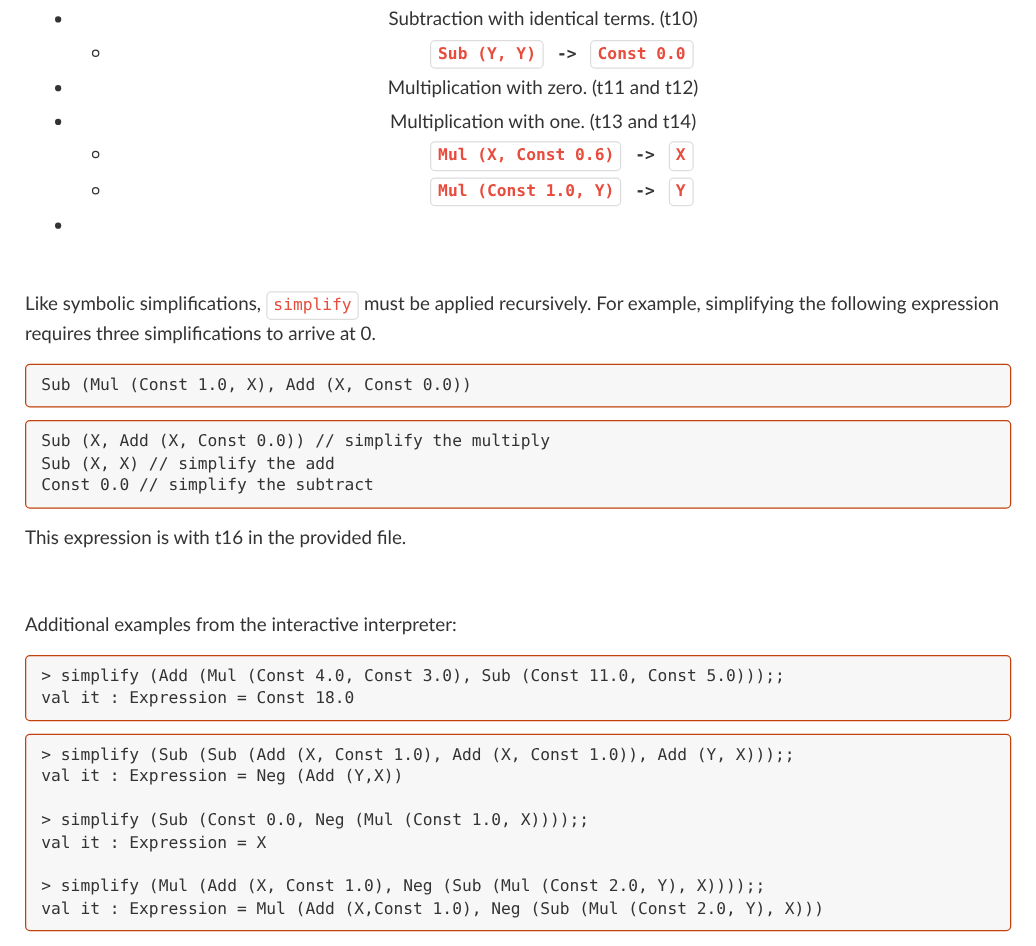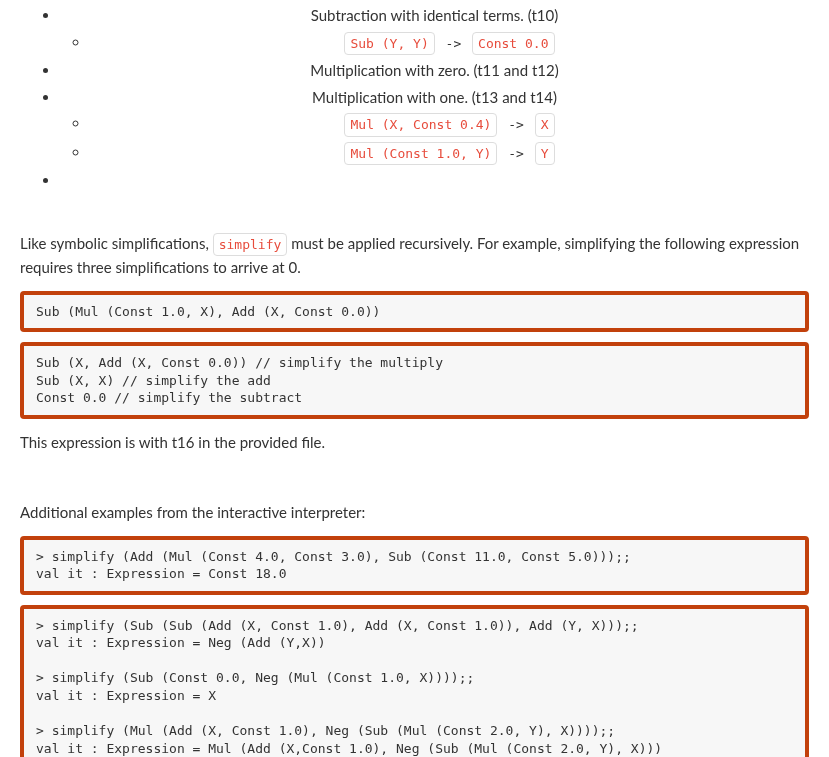--- a/index.html
+++ b/index.html
@@ -16,20 +16,21 @@
     }
     ul {
       list-style: disc;
       padding-left: 40px;
       margin: 4px 0;
     }
     ul ul {
       list-style: circle;
       padding-left: 30px;
       margin: 4px 0;
+      font-weight: bold;
     }
     li {
       margin: 4px 0;
       color: #333;
       text-align: center;
     }
     .inline-code {
       font-family: "Consolas", "Monaco", monospace;
       font-size: 13px;
       border: 1px solid #ddd;
@@ -46,21 +47,21 @@
       color: #333;
     }
     p {
       margin: 12px 0;
       color: #333;
     }
     .code-block {
       font-family: "Consolas", "Monaco", monospace;
       font-size: 13px;
       background: #f7f7f7;
-      border: 4px solid #c2410c;
+      border: 1px solid #c2410c;
       border-radius: 4px;
       padding: 8px 12px;
       margin: 10px 0;
       white-space: pre;
       line-height: 1.35;
       color: #333;
       overflow-x: auto;
     }
     .section-spacer {
       height: 24px;
@@ -68,21 +69,21 @@
   </style>
 </head>
 <body>
 
 <ul id="rules-list">
     <li><span>Subtraction with identical terms. (t10)</span><ul>
         <li><span class="inline-code">Sub (Y, Y)</span><span class="arrow"> -&gt; </span><span class="inline-code">Const 0.0</span></li>
       </ul></li>
     <li><span>Multiplication with zero. (t11 and t12)</span></li>
     <li><span>Multiplication with one. (t13 and t14)</span><ul>
-        <li><span class="inline-code">Mul (X, Const 0.4)</span><span class="arrow"> -&gt; </span><span class="inline-code">X</span></li>
+        <li><span class="inline-code">Mul (X, Const 0.6)</span><span class="arrow"> -&gt; </span><span class="inline-code">X</span></li>
         <li><span class="inline-code">Mul (Const 1.0, Y)</span><span class="arrow"> -&gt; </span><span class="inline-code">Y</span></li>
       </ul></li>
     <li></li>
   </ul>
 
 <div class="section-spacer"></div>
 
 <p>
   <span>Like symbolic simplifications, </span><span class="inline-code">simplify</span><span> must be applied recursively.  For example, simplifying the following expression requires three simplifications to arrive at 0.</span>
 </p>

